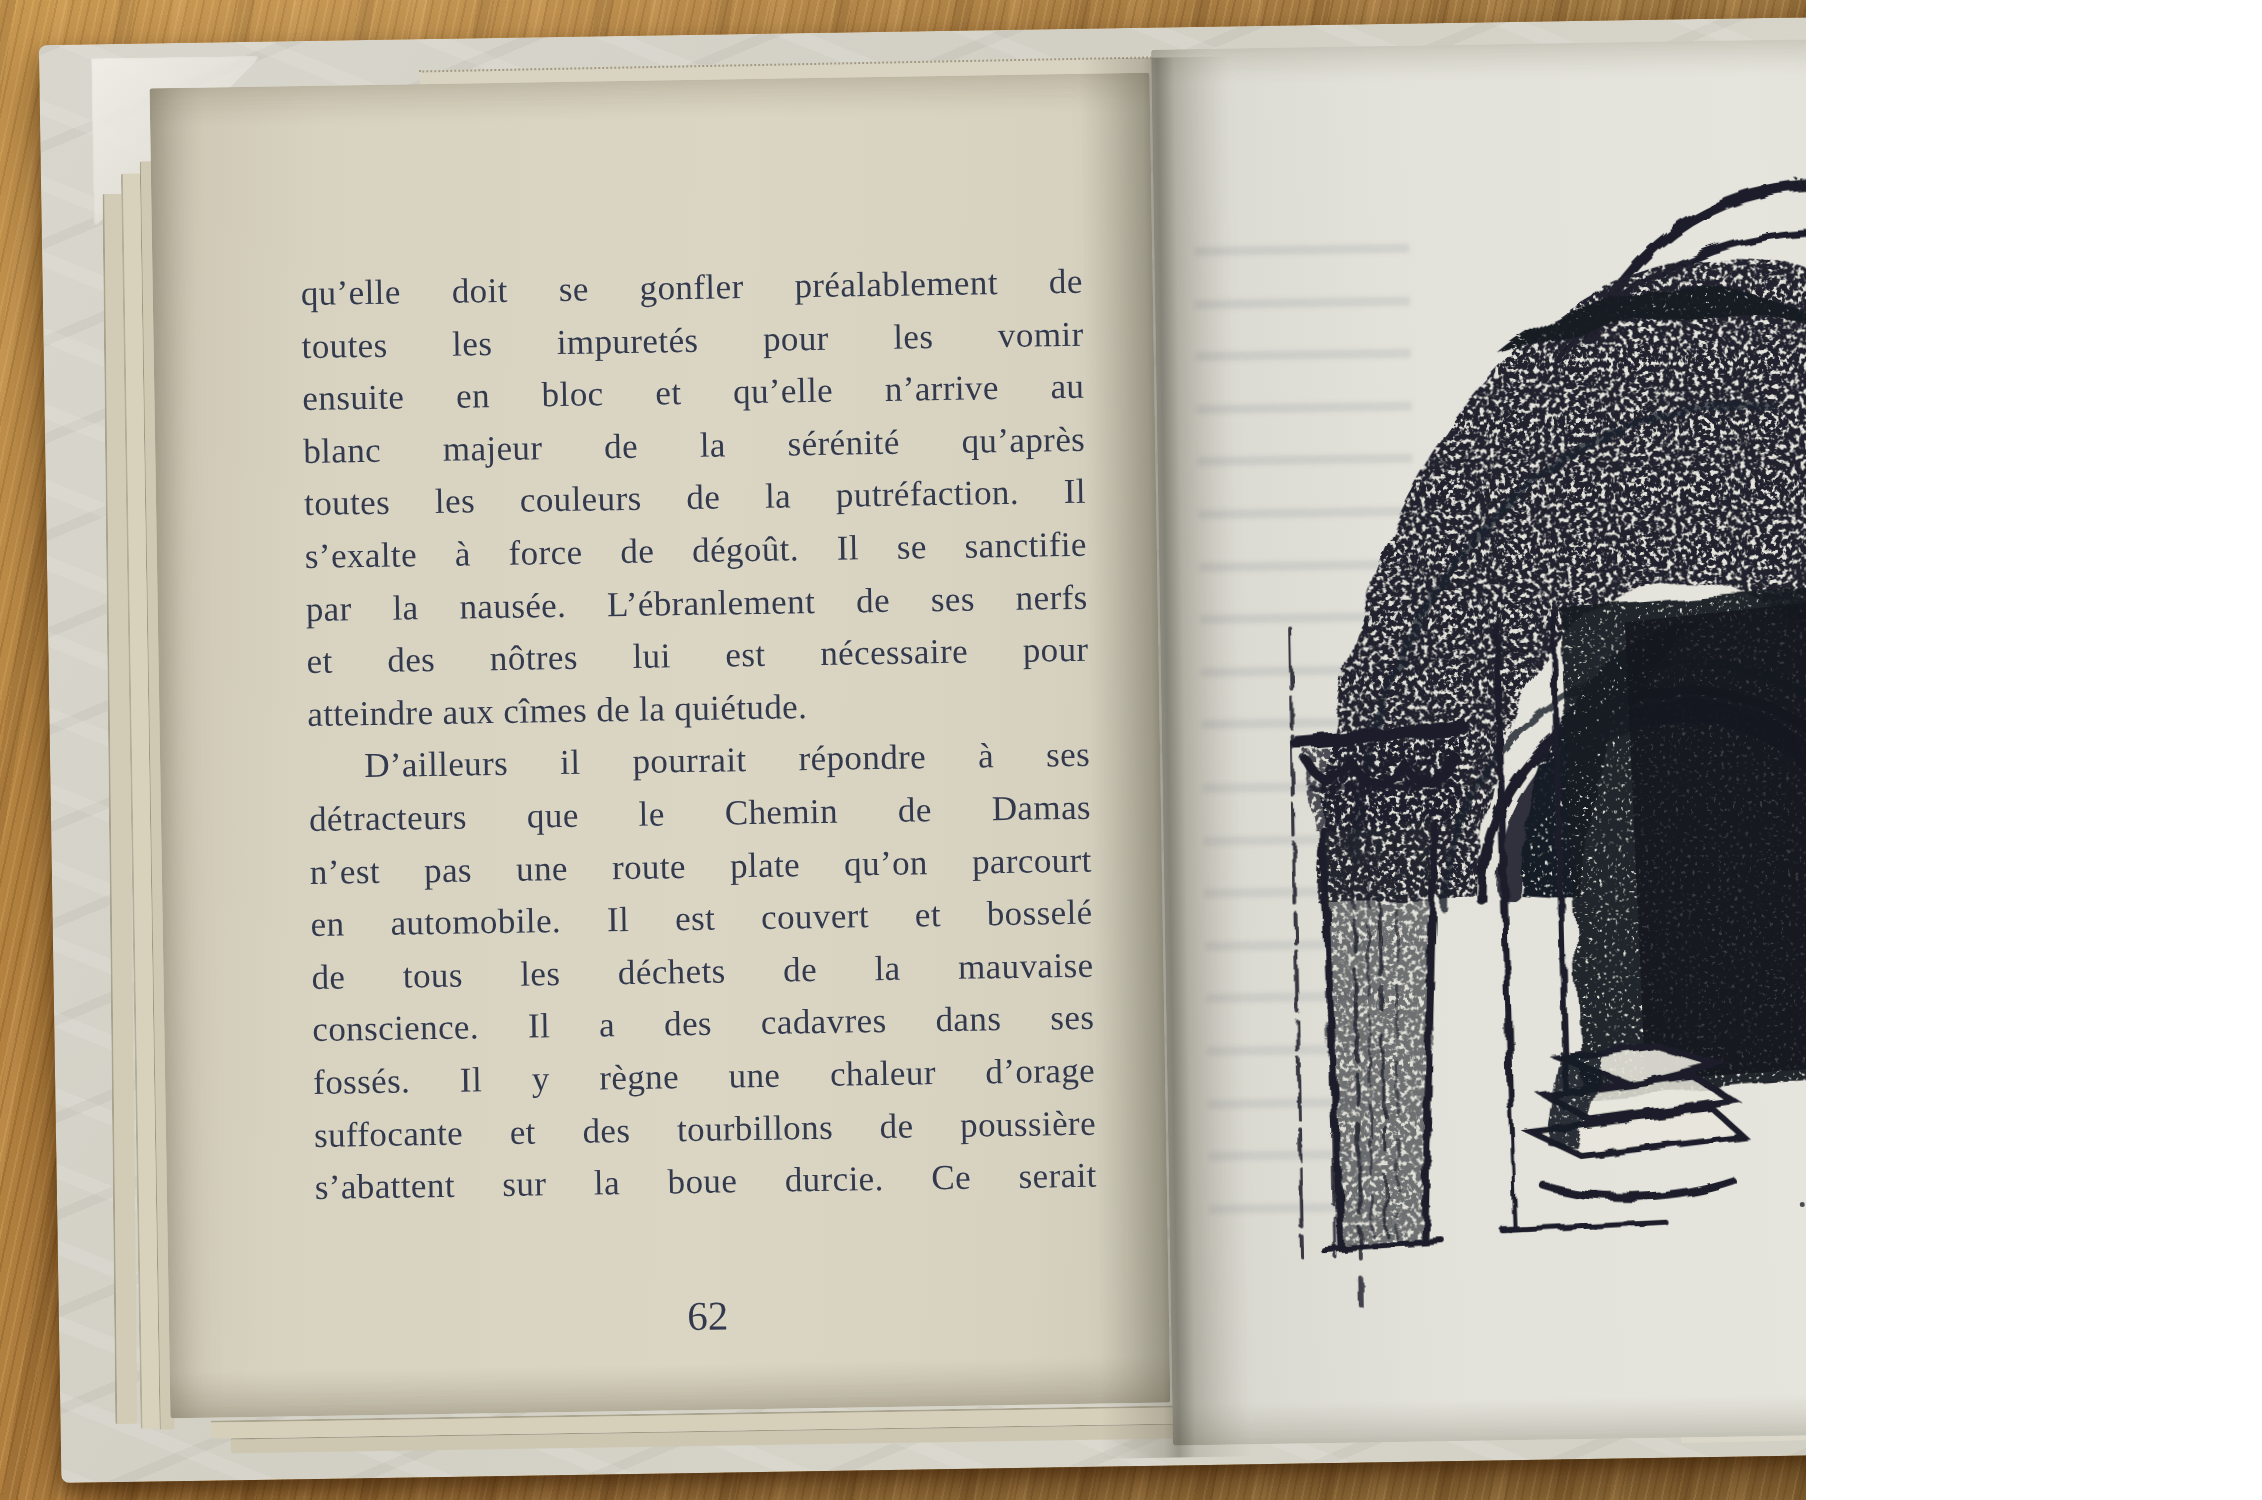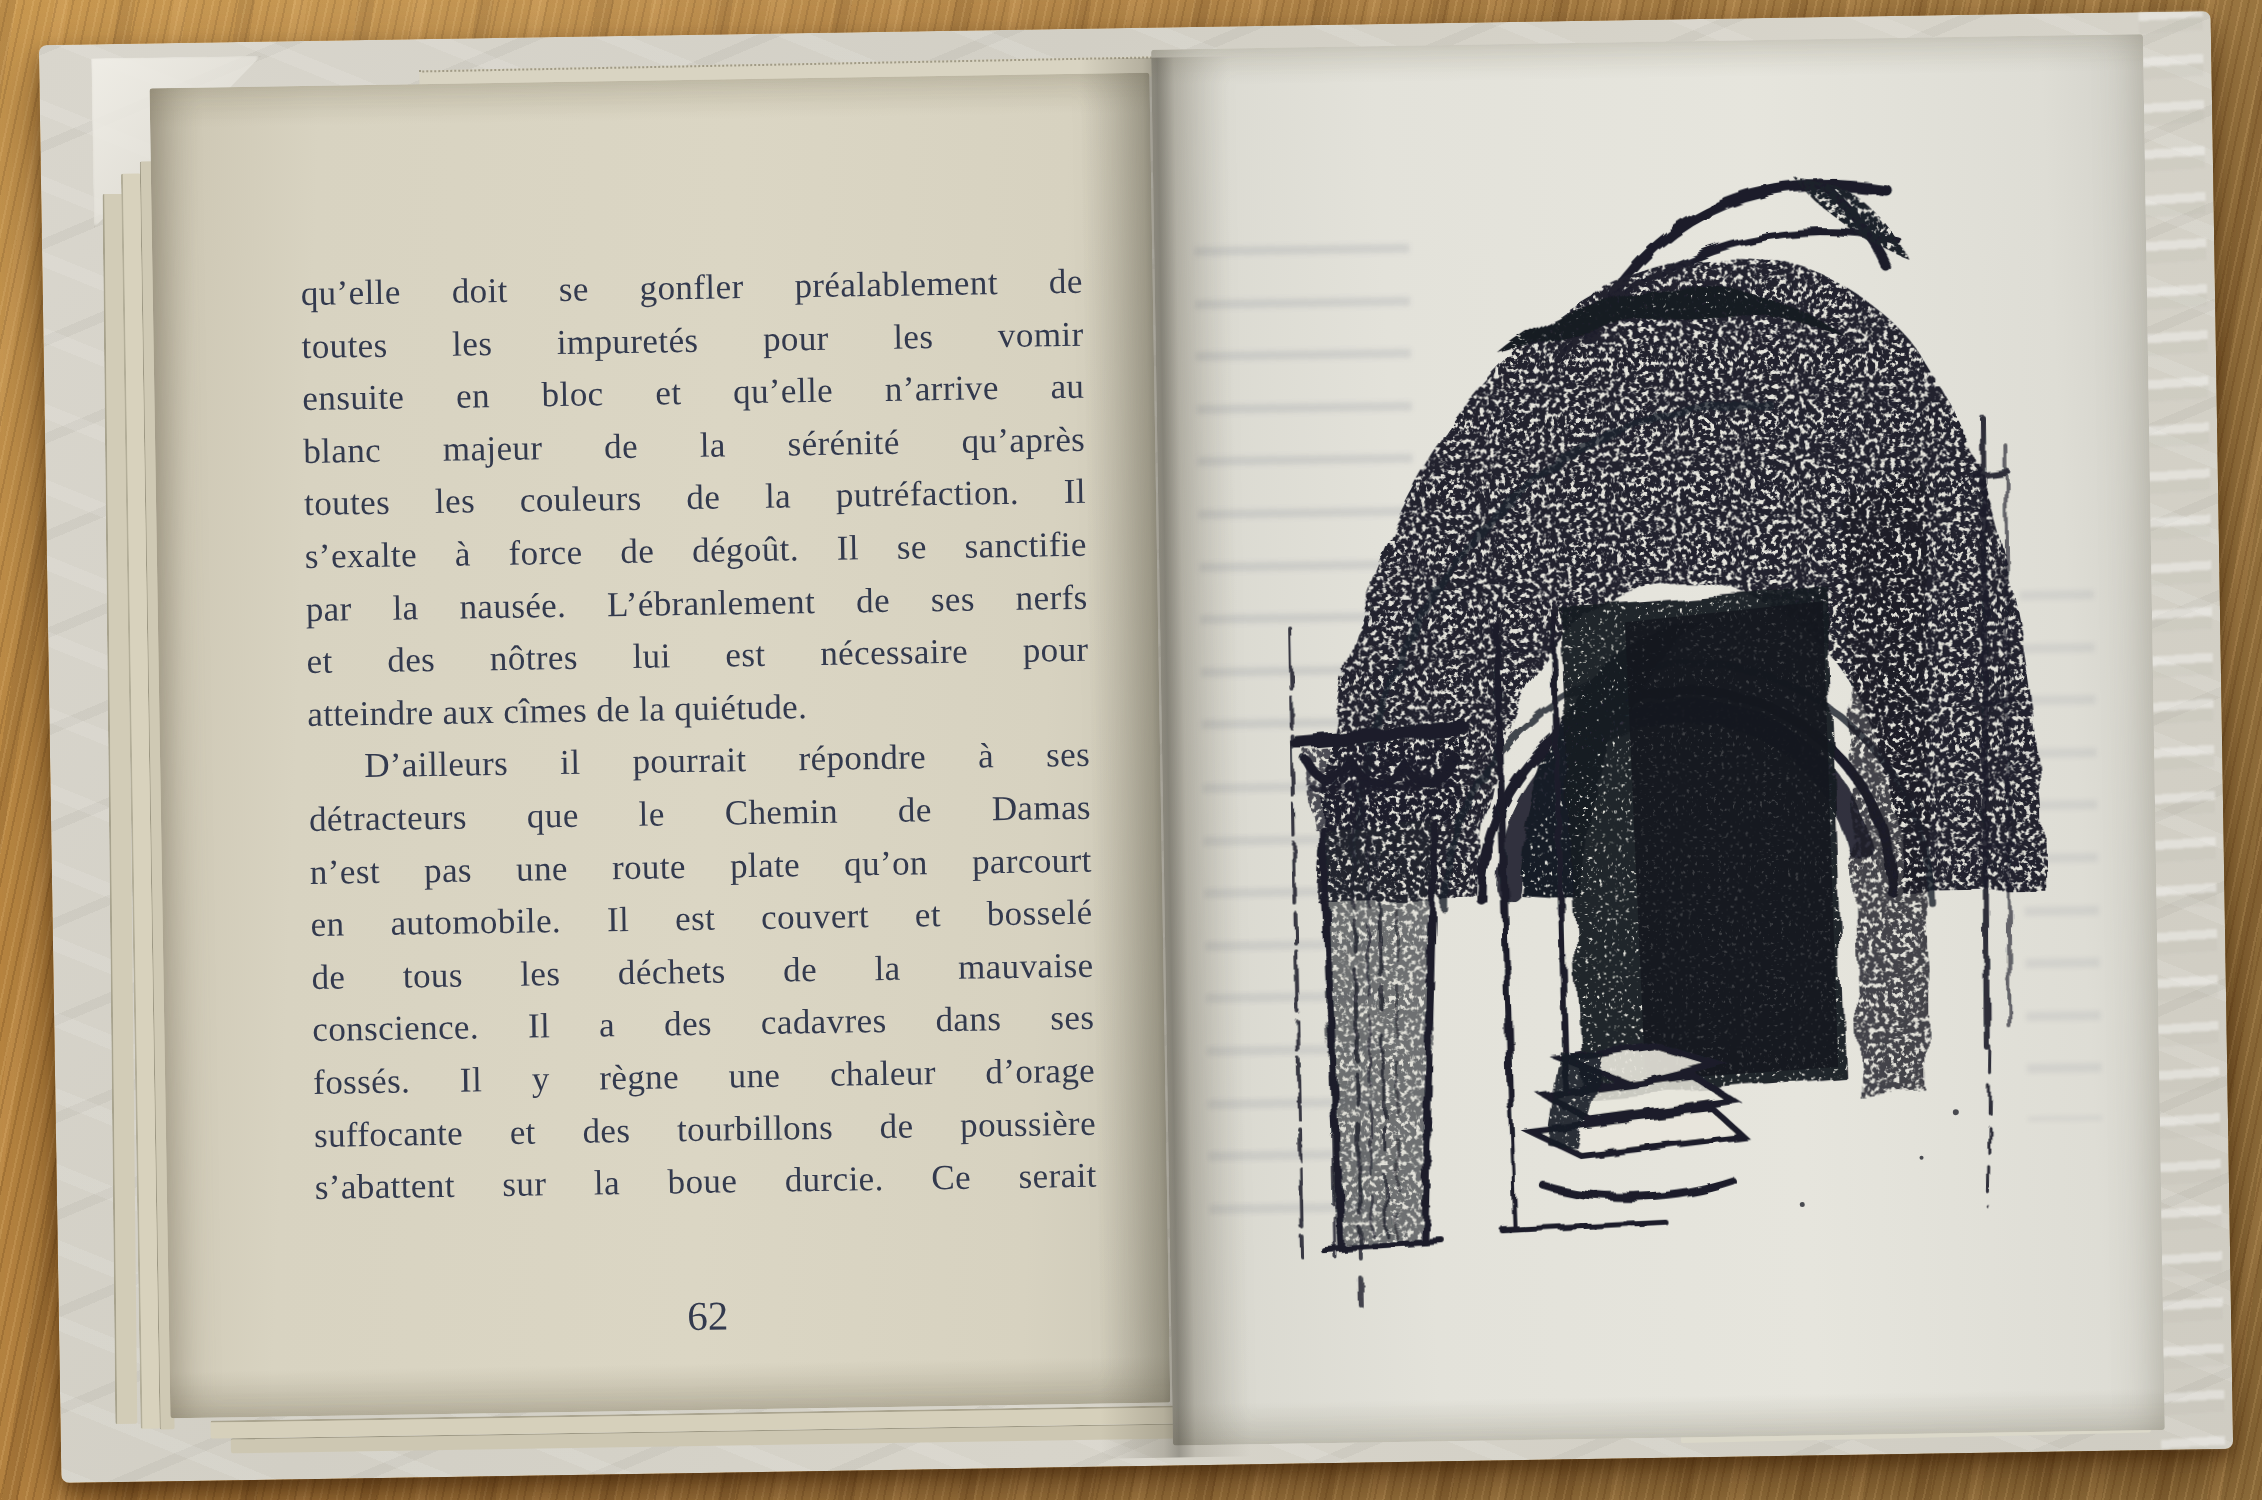--- a/index.html
+++ b/index.html
@@ -1,16 +1,16 @@
 <!DOCTYPE html>
 <html><head>
 <meta charset="utf-8">
 <style>
   html,body{margin:0;padding:0;width:2262px;height:1500px;overflow:hidden;}
-  .scene{position:absolute;inset:0;width:2262px;height:1500px;overflow:hidden;
+  .scene{position:absolute;inset:0;width:1806px;height:1500px;overflow:hidden;
     font-family:"Liberation Serif", "DejaVu Serif", serif;}
 
   
   .wood{position:absolute;inset:0;
     background:
       radial-gradient(ellipse at 18% 8%, rgba(255,228,170,.20), rgba(255,228,170,0) 45%),
       repeating-linear-gradient(102deg, rgba(255,214,150,.16) 0 2px, rgba(255,214,150,0) 2px 7px,
          rgba(88,52,16,.20) 7px 9px, rgba(88,52,16,0) 9px 16px),
       repeating-linear-gradient(99deg, rgba(78,44,12,.15) 0 16px, rgba(78,44,12,0) 16px 54px,
          rgba(255,202,132,.12) 54px 68px, rgba(255,202,132,0) 68px 118px),

